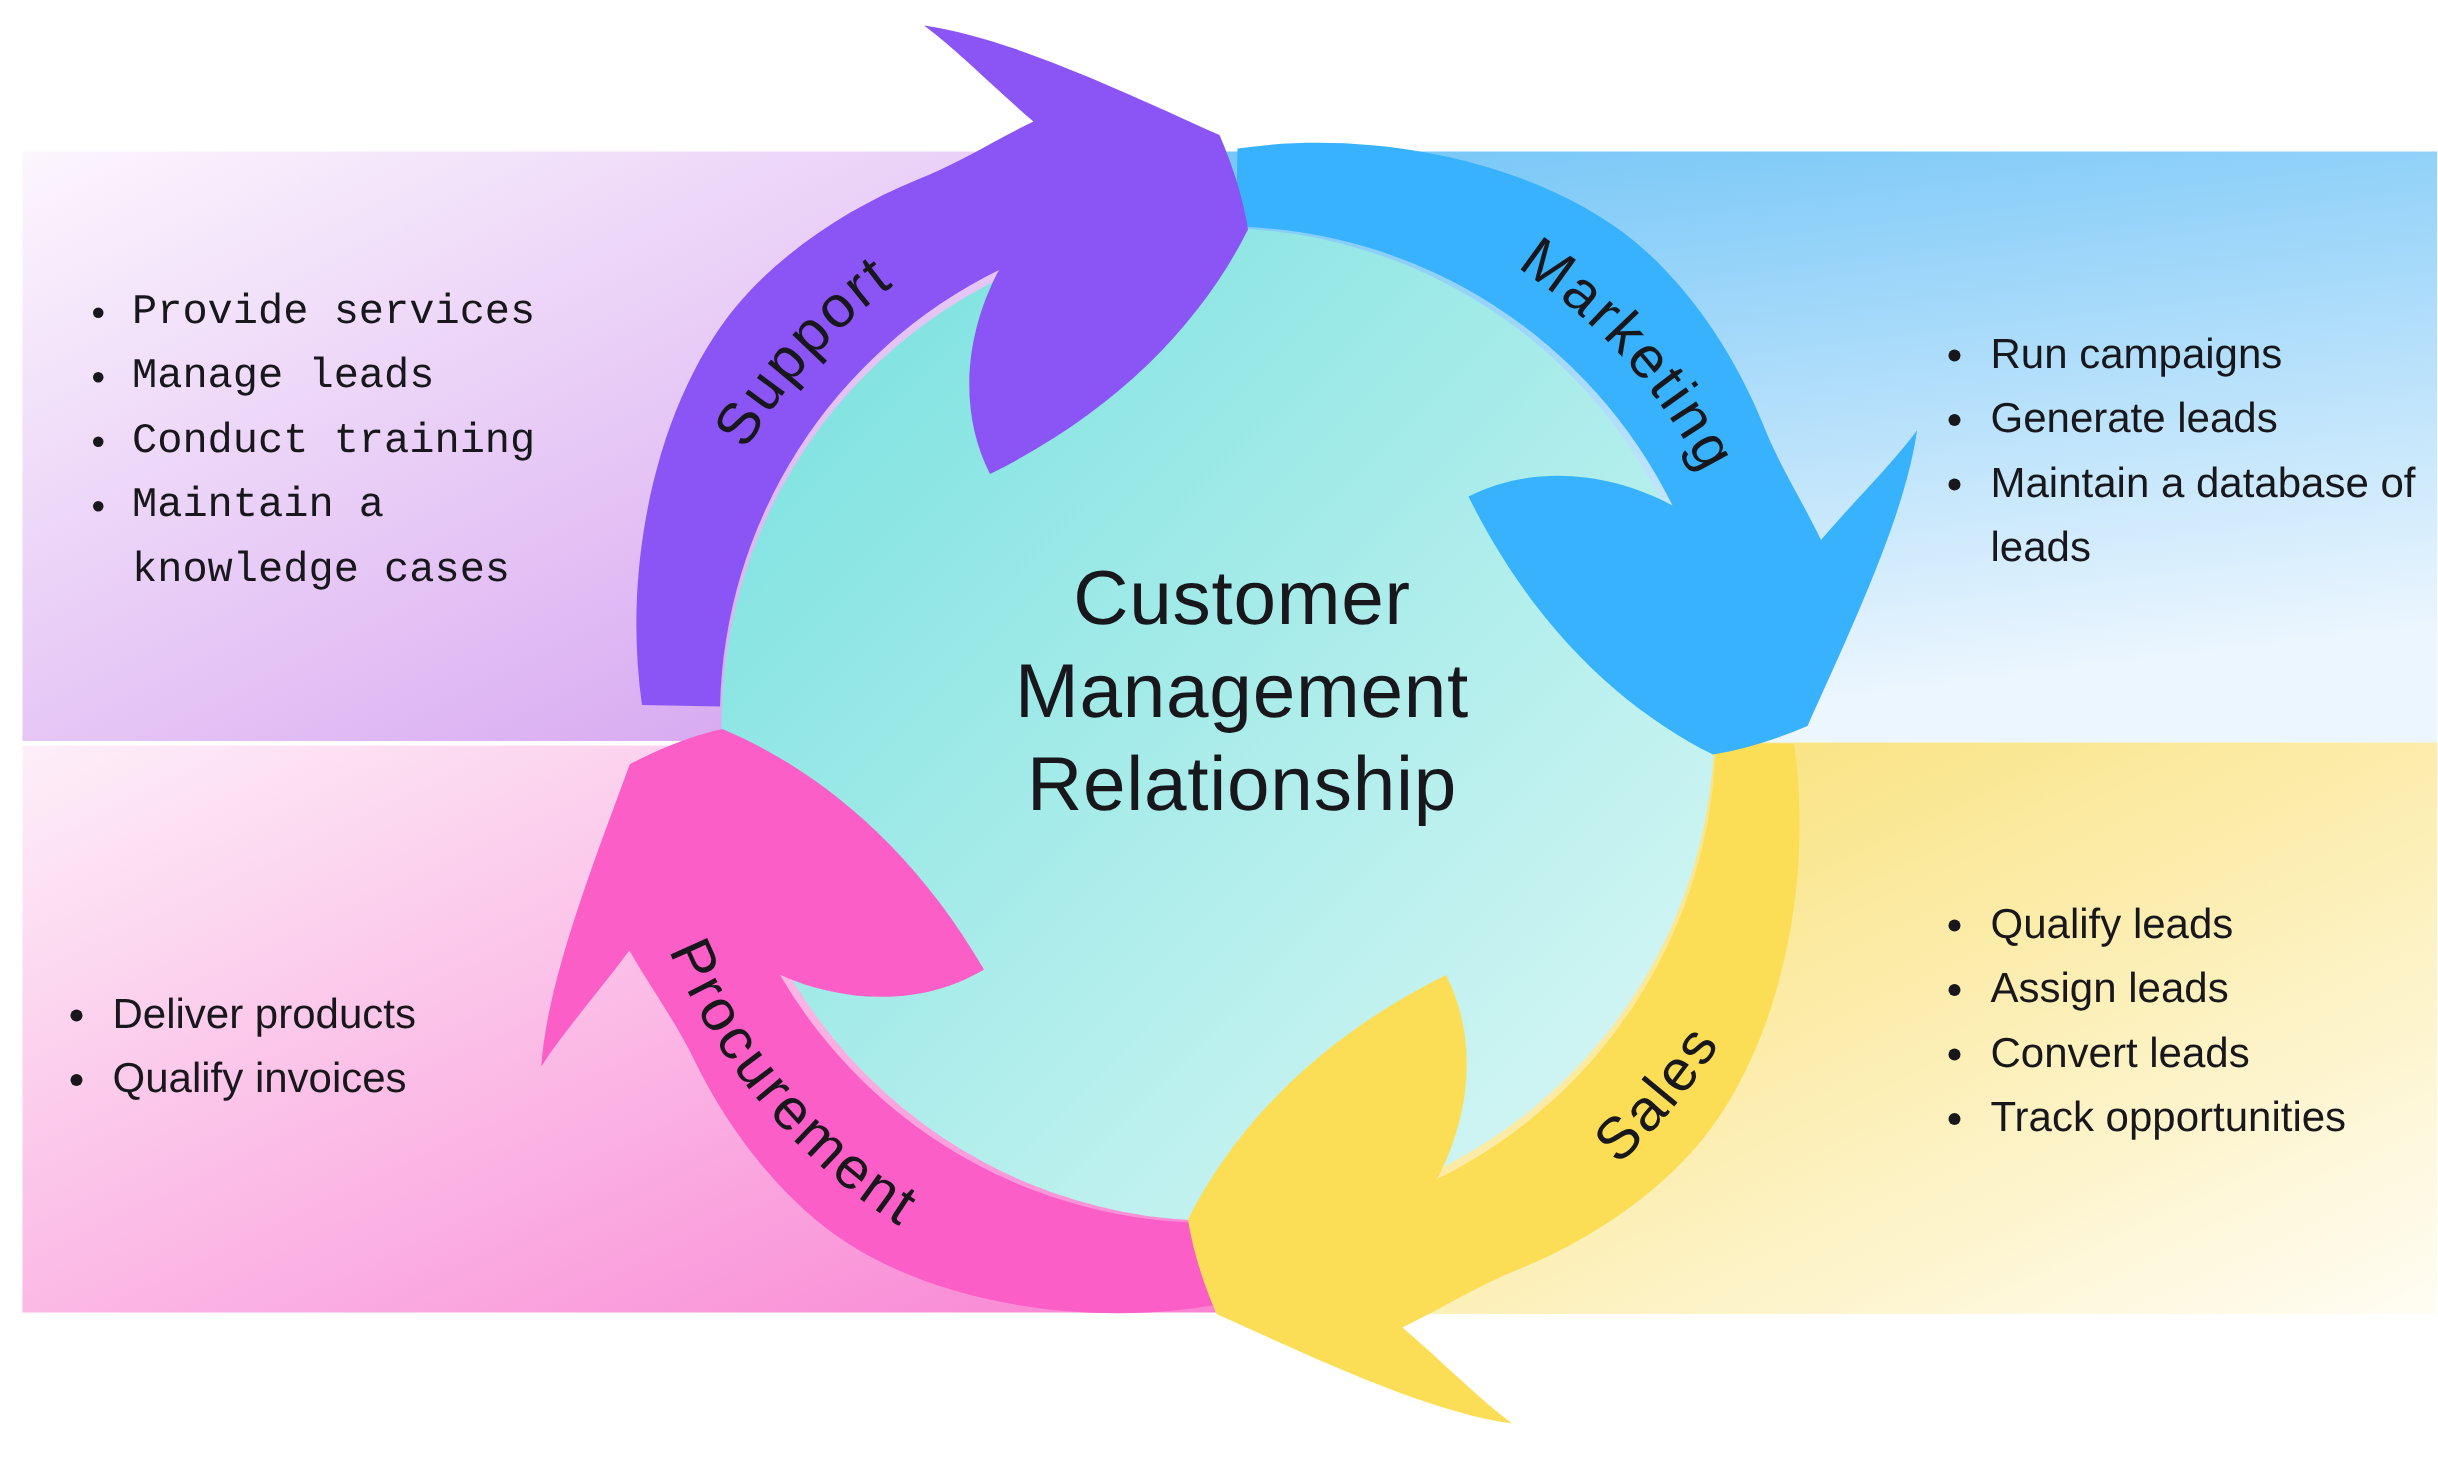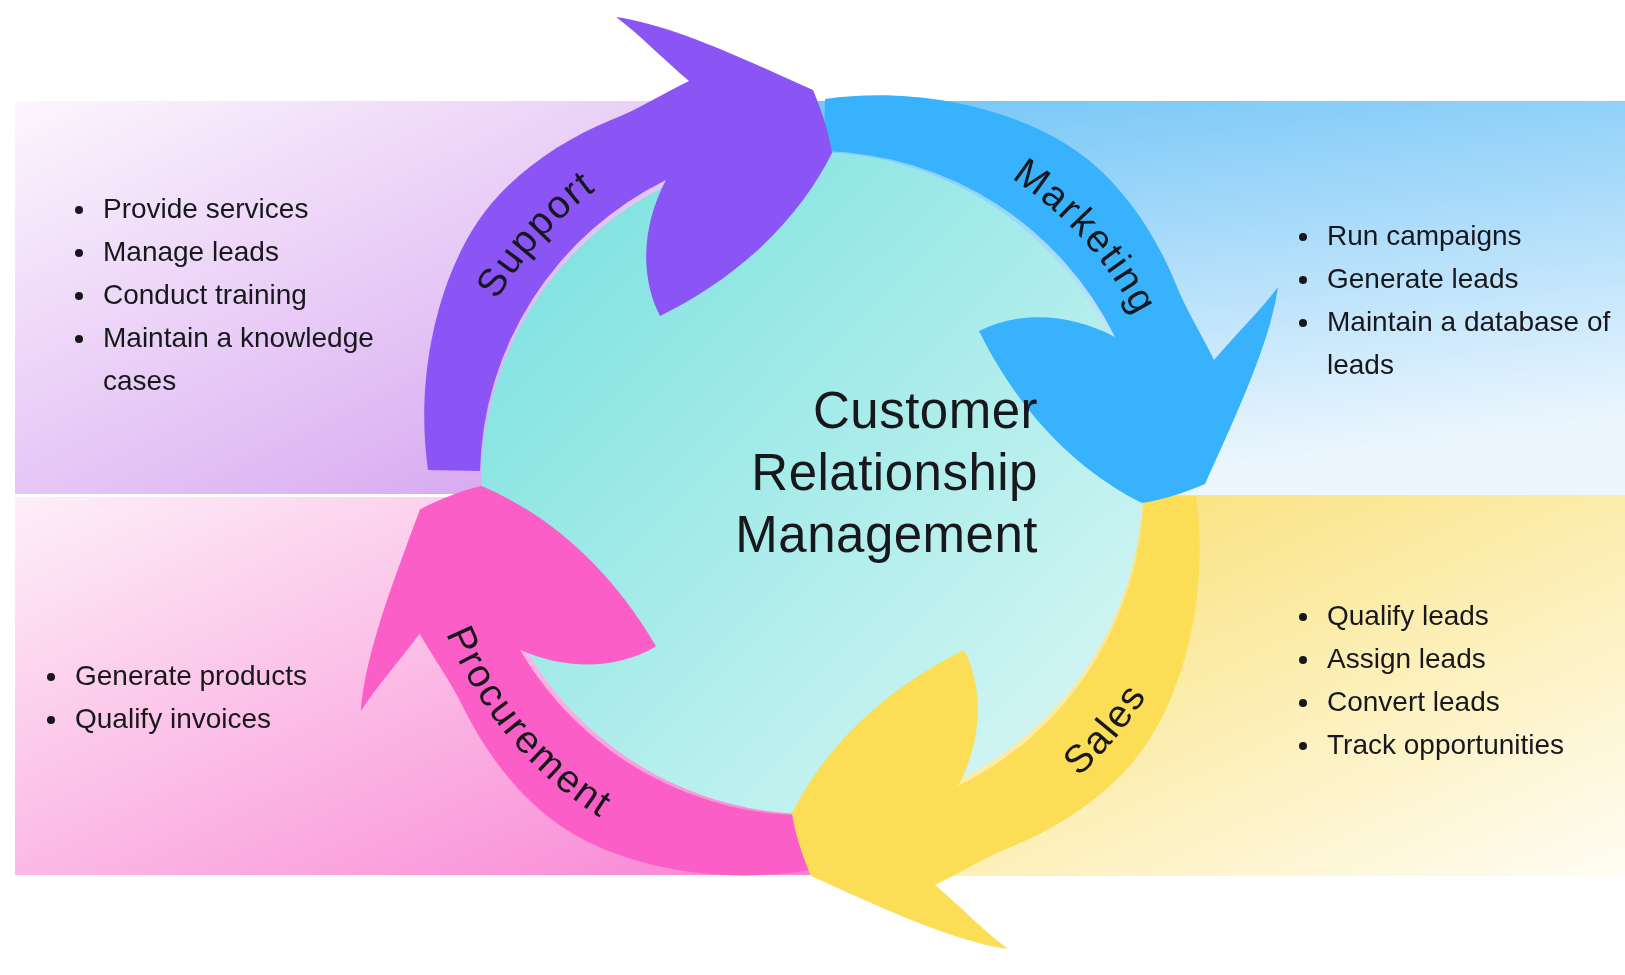--- a/index.html
+++ b/index.html
@@ -6,30 +6,30 @@
   .stage {
     position:relative; width:1625px; height:975px; overflow:hidden;
     background:#ffffff; font-family:"Liberation Sans", sans-serif;
   }
   .art { position:absolute; left:0; top:0; width:1625px; height:975px; }
   .arc-label {
     font-family:"Liberation Sans", sans-serif;
     font-size:39px; font-weight:500; letter-spacing:2px; fill:#17171c;
   }
   .title {
-    position:absolute; left:618px; top:380px; width:420px;
-    text-align:right; font-size:51px; line-height:62px; font-weight:500;
+    position:absolute; left:618px; top:368px; width:420px;
+    text-align:center; font-size:51px; line-height:62px; font-weight:500;
     color:#17171c; letter-spacing:0.5px;
   }
   .quad-list {
     position:absolute; margin:0; padding-left:30px;
     font-size:28px; line-height:43px; color:#17171c; list-style:disc outside;
   }
   .quad-list li { padding-left:5px; }
-  .list-support     { left:68px;   top:187px; width:330px; }
+  .list-support     { left:53px;   top:187px; width:330px;font-family:Liberation Mono, monospace; }
   .list-marketing   { left:1292px; top:214px; width:312px; }
   .list-procurement { left:40px;   top:654px; width:330px; }
   .list-sales       { left:1292px; top:594px; width:320px; }
 </style>
 </head>
 <body>
 
 <div class="stage">
 
   <svg class="art" viewBox="0 0 1625 975" xmlns="http://www.w3.org/2000/svg">
@@ -97,39 +97,39 @@
     <text class="arc-label" text-anchor="middle">
       <textPath href="#arc-sales" xlink:href="#arc-sales" startOffset="50%">Sales</textPath>
     </text>
     <text class="arc-label" text-anchor="middle">
       <textPath href="#arc-procurement" xlink:href="#arc-procurement" startOffset="50%">Procurement</textPath>
     </text>
   </svg>
 
   <div class="title">
     <div>Customer</div>
+    <div>Management</div>
     <div>Relationship</div>
-    <div>Management</div>
   </div>
 
   <ul class="quad-list list-support">
     <li>Provide services</li>
     <li>Manage leads</li>
     <li>Conduct training</li>
     <li>Maintain a knowledge cases</li>
   </ul>
 
   <ul class="quad-list list-marketing">
     <li>Run campaigns</li>
     <li>Generate leads</li>
     <li>Maintain a database of leads</li>
   </ul>
 
   <ul class="quad-list list-procurement">
-    <li>Generate products</li>
+    <li>Deliver products</li>
     <li>Qualify invoices</li>
   </ul>
 
   <ul class="quad-list list-sales">
     <li>Qualify leads</li>
     <li>Assign leads</li>
     <li>Convert leads</li>
     <li>Track opportunities</li>
   </ul>
 

